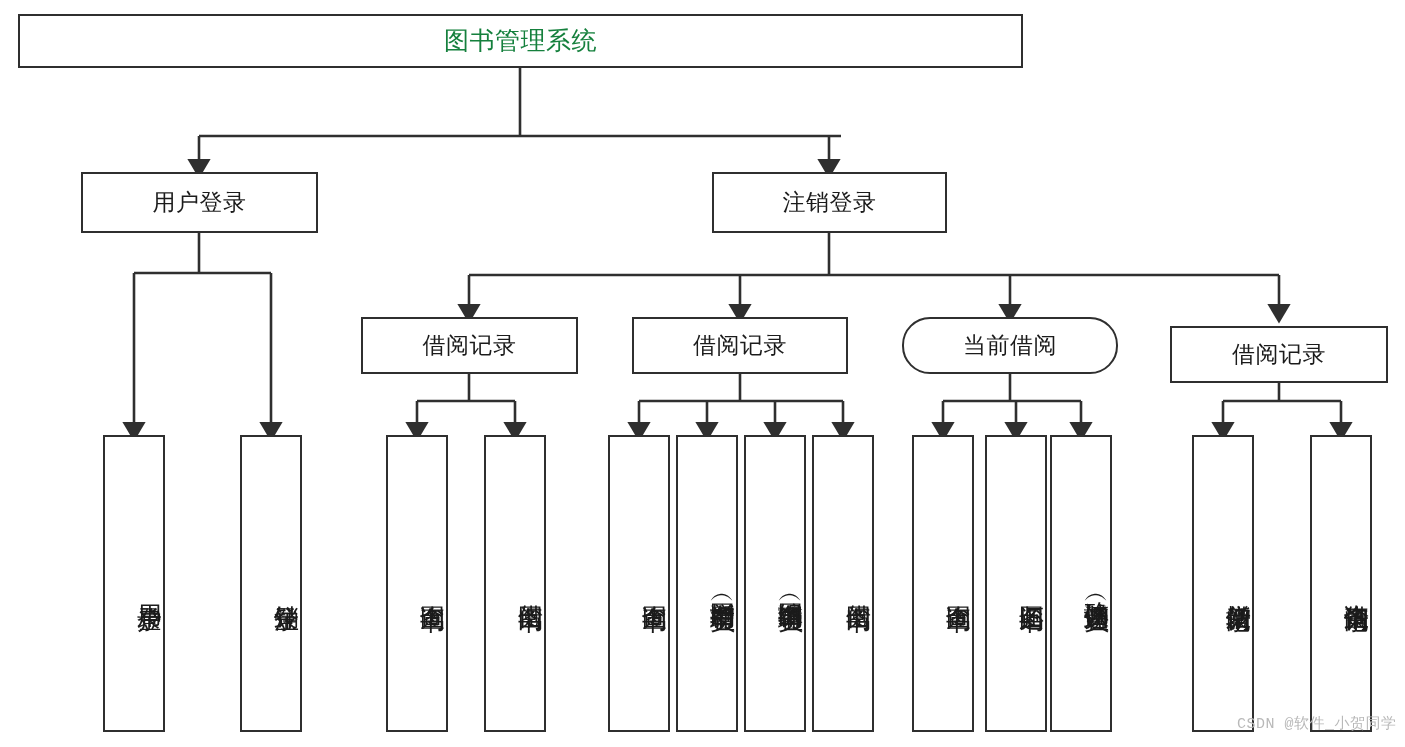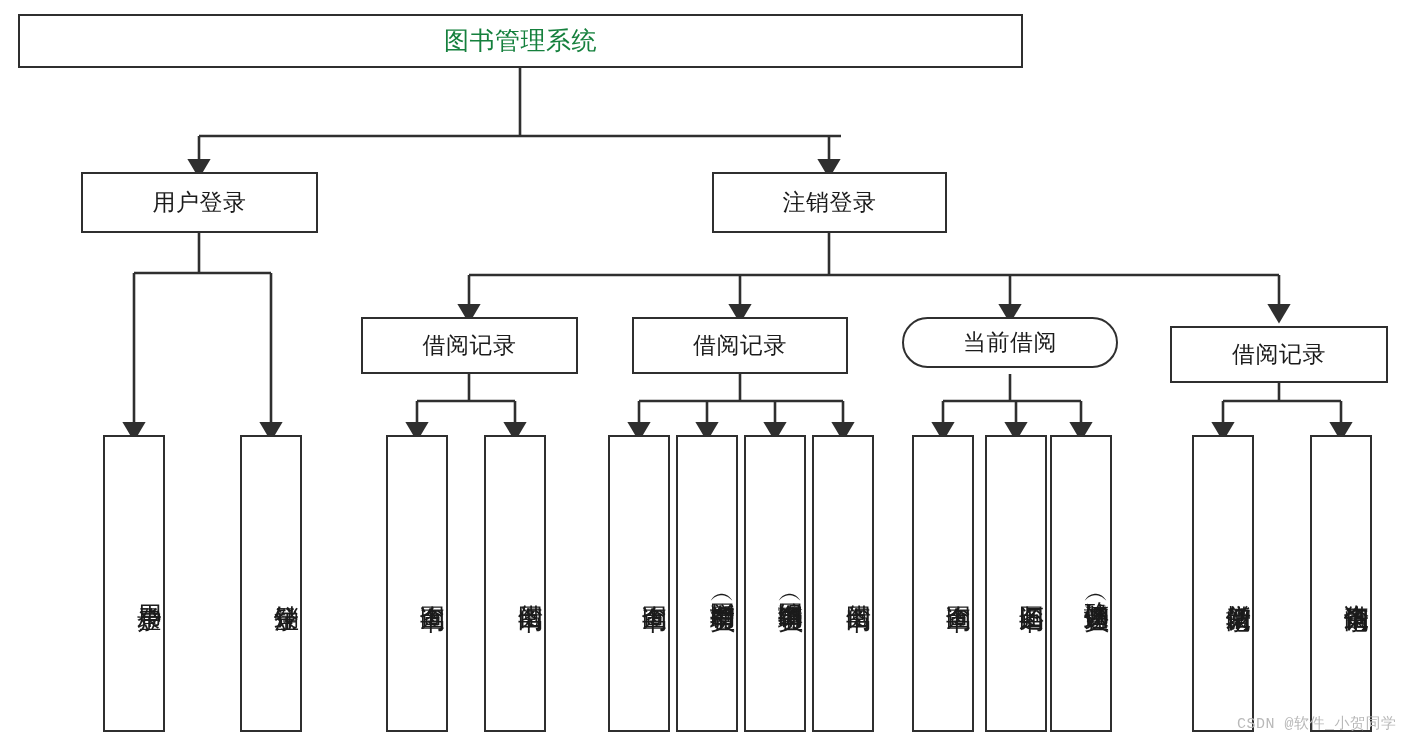--- a/index.html
+++ b/index.html
@@ -141,21 +141,21 @@
   <div class="node h" style="left: 712px; top: 172px; width: 235px; height: 61px; border-color: rgb(47, 47, 47); background: rgb(255, 255, 255); color: rgb(27, 27, 27);">
     <span>注销登录</span>
   </div>
 
   <div class="node h" style="left: 361px; top: 317px; width: 217px; height: 57px; border-color: rgb(47, 47, 47); background: rgb(255, 255, 255); color: rgb(27, 27, 27);">
     <span>借阅记录</span>
   </div>
   <div class="node h" style="left: 632px; top: 317px; width: 216px; height: 57px; border-color: rgb(47, 47, 47); background: rgb(255, 255, 255); color: rgb(27, 27, 27);">
     <span>借阅记录</span>
   </div>
-  <div class="node h" style="left: 902px; top: 317px; width: 216px; height: 51px; border-color: rgb(47, 47, 47); background: rgb(255, 255, 255); color: rgb(27, 27, 27); border-radius: 28px;">
+  <div class="node h" style="left: 902px; top: 317px; width: 216px; height: 57px; border-color: rgb(47, 47, 47); background: rgb(255, 255, 255); color: rgb(27, 27, 27); border-radius: 28px;">
     <span>当前借阅</span>
   </div>
   <div class="node h" style="left: 1170px; top: 317px; width: 218px; height: 57px; border-color: rgb(47, 47, 47); background: rgb(255, 255, 255); color: rgb(27, 27, 27); margin-top: 9px;">
     <span>借阅记录</span>
   </div>
 
   <div class="node v" style="left: 103px; top: 435px; width: 62px; height: 297px; border-color: rgb(47, 47, 47); background: rgb(255, 255, 255); color: rgb(27, 27, 27);">
     <span class="vtext">用户登录</span>
   </div>
   <div class="node v" style="left: 240px; top: 435px; width: 62px; height: 297px; border-color: rgb(47, 47, 47); background: rgb(255, 255, 255); color: rgb(27, 27, 27);">

